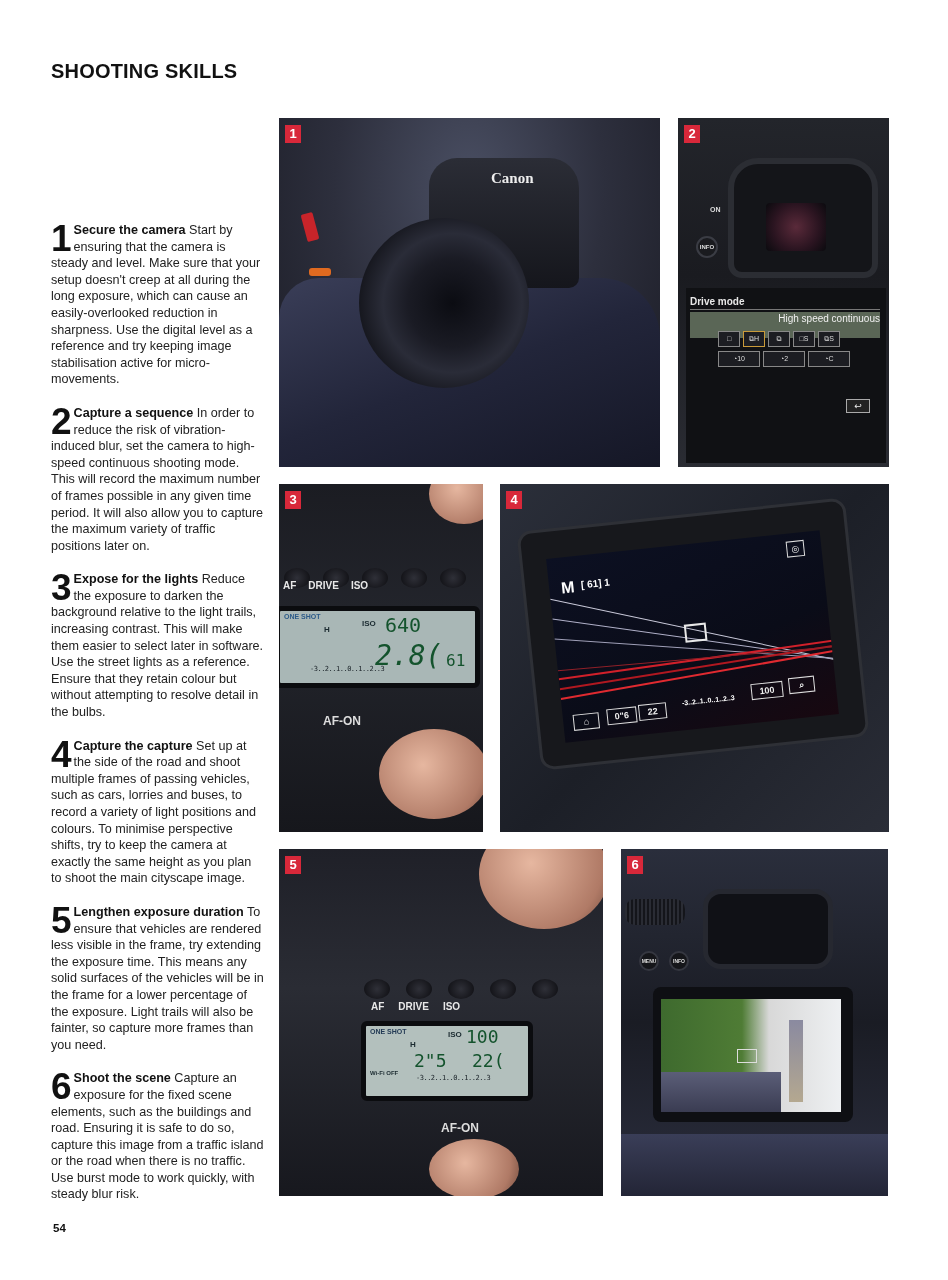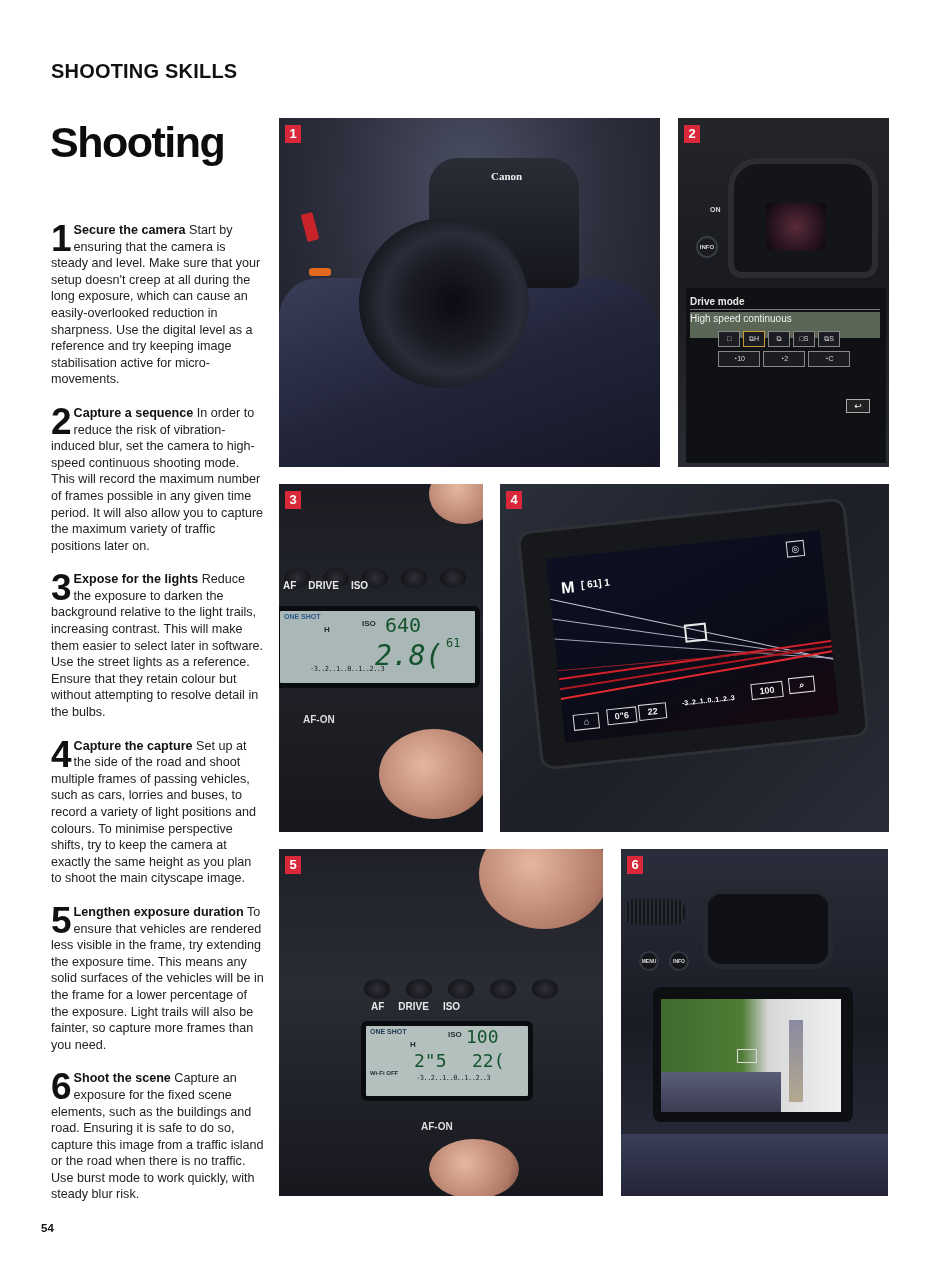--- a/index.html
+++ b/index.html
@@ -20,80 +20,80 @@
   .step {
     font-size: 12.6px; line-height: 16.6px; color: #222; margin-bottom: 17px;
   }
   .step-num {
     float: left; font-size: 37px; line-height: 30px; font-weight: 700; margin-right: 2px; margin-top: 2px;
     color: #111;
   }
   .step-title { font-weight: 700; color: #111; }
 
   .page-number {
-    position: absolute; left: 41px; top: 1222px; font-size: 11.5px; font-weight: 700; color: #111;
+    position: absolute; left: 53px; top: 1222px; font-size: 11.5px; font-weight: 700; color: #111;
   }
 
   .photo {
     position: absolute; overflow: hidden; background: #222;
   }
   .badge {
     position: absolute; left: 6px; top: 7px; width: 16px; height: 18px;
     background: #d8283a; color: #fff; font-size: 13px; font-weight: 700;
     text-align: center; line-height: 18px; z-index: 5;
   }
 
   
   #p1 { left: 279px; top: 118px; width: 381px; height: 349px;
     background: radial-gradient(ellipse at 50% 20%, #4a4f63 0%, #2d2f3d 50%, #1a1b24 100%); }
   #p1 .bag { position:absolute; left:0; top:160px; width:381px; height:190px;
     background: linear-gradient(160deg,#3a3e58 0%,#22253a 50%,#151726 100%); border-radius: 40px 60px 0 0; }
   #p1 .body { position:absolute; left:150px; top:40px; width:150px; height:130px;
     background: linear-gradient(180deg,#2b2d36,#15161c); border-radius: 28px 30px 10px 10px; }
   #p1 .lens { position:absolute; left:80px; top:100px; width:170px; height:170px; border-radius:50%;
     background: radial-gradient(circle at 55% 50%, #0b0c12 0%, #1a1b24 35%, #2a2c38 55%, #15161d 75%, #0c0d12 100%); }
-  #p1 .brand { position:absolute; left:212px; top:52px; color:#eee; font-size:11px; font-weight:700; font-family:"Liberation Serif",serif; }
+  #p1 .brand { position:absolute; left:212px; top:52px; color:#eee; font-size:15px; font-weight:700; font-family:"Liberation Serif",serif; }
   #p1 .strap { position:absolute; left:25px; top:95px; width:12px; height:28px; background:#c8242a; border-radius:2px; transform:rotate(-15deg); }
   #p1 .strap2 { position:absolute; left:30px; top:150px; width:22px; height:8px; background:#e06a20; border-radius:3px; }
 
   
   #p2 { left: 678px; top: 118px; width: 211px; height: 349px;
     background: linear-gradient(180deg,#23252b 0%,#1a1b20 45%,#2a2c33 100%); }
   #p2 .eyecup { position:absolute; left:50px; top:40px; width:150px; height:120px;
     background:#141519; border-radius: 30px 30px 14px 14px; border: 6px solid #2b2d33; }
   #p2 .viewfinder { position:absolute; left:88px; top:85px; width:60px; height:48px;
     background: radial-gradient(circle at 50% 50%, #5a2a3a 0%, #2a1420 60%, #0a0a0e 100%); border-radius:4px; }
   #p2 .info-btn { position:absolute; left:18px; top:118px; width:22px; height:22px; border-radius:50%;
     background:#1a1b1f; border:2px solid #3a3c44; color:#ddd; font-size:6px; text-align:center; line-height:18px; font-weight:700; }
   #p2 .on-lbl { position:absolute; left:32px; top:88px; color:#ddd; font-size:7px; font-weight:700; }
   #p2 .screen { position:absolute; left:8px; top:170px; width:200px; height:175px; background:#101114; }
   .drive-title { position:absolute; left:12px; top:178px; color:#e8e8e8; font-size:10px; font-weight:700; }
   .drive-line { position:absolute; left:12px; top:191px; width:190px; height:1px; background:#777; }
   .drive-sel { position:absolute; left:12px; top:194px; width:190px; height:26px; background:#5a6656;
-    color:#f0f0f0; font-size:10px; text-align:left; line-height:14px; }
+    color:#f0f0f0; font-size:10px; text-align:right; line-height:14px; }
   .drive-icons { position:absolute; left:40px; top:213px; display:flex; gap:3px; }
   .drive-icon { width:22px; height:16px; border:1px solid #888; color:#ddd; font-size:7px; text-align:center; line-height:14px; background:#1c1d22; }
   .drive-icon.active { border-color:#c99a3a; }
   .drive-icons2 { position:absolute; left:40px; top:233px; display:flex; gap:3px; }
   .drive-icon2 { width:42px; height:16px; border:1px solid #888; color:#ddd; font-size:7px; text-align:center; line-height:14px; background:#1c1d22; }
   .back-btn { position:absolute; left:168px; top:281px; width:24px; height:14px; border:1px solid #aaa; color:#eee; font-size:9px; text-align:center; line-height:12px; background:#222; }
 
   
   #p3 { left: 279px; top: 484px; width: 204px; height: 348px;
     background: linear-gradient(180deg,#1b1c22 0%,#23252c 40%,#16171c 100%); }
   .btn-row { position:absolute; top:84px; left:0; display:flex; gap:13px; padding-left:5px; }
   .rbtn { width:26px; height:20px; border-radius:50%; background:radial-gradient(circle,#2f3038,#0c0c10); }
   .btn-labels { position:absolute; top:96px; left:4px; color:#e8e8e8; font-size:10px; font-weight:700; display:flex; gap:12px; }
   .lcd { position:absolute; background:#a9b7b6; border:5px solid #0b0c0f; border-radius:6px; }
   #p3 .lcd { left:-4px; top:122px; width:205px; height:82px; }
   .lcd-iso-lbl { position:absolute; color:#1a2a30; font-size:8px; font-weight:700; }
   .lcd-big { position:absolute; color:#14532d; font-family:"DejaVu Sans Mono",monospace; font-weight:400; }
   .lcd-scale { position:absolute; color:#1a2228; font-size:7px; font-family:"DejaVu Sans Mono",monospace; letter-spacing:-0.5px; }
   .lcd-oneshot { position:absolute; color:#2b5a88; font-size:7px; font-weight:700; }
-  .afon { position:absolute; color:#ddd; font-size:10px; font-weight:700; }
+  .afon { position:absolute; color:#ddd; font-size:12px; font-weight:700;margin-left:20px; }
   .finger { position:absolute; border-radius:50%; background:radial-gradient(circle at 40% 40%,#e6b7a0,#b07a66 70%,#6a4538 100%); }
 
   
   #p4 { left: 500px; top: 484px; width: 389px; height: 348px;
     background: linear-gradient(135deg,#2b2f3a 0%,#1c1f27 50%,#2a2d37 100%); }
   #p4 .frame { position:absolute; left:28px; top:30px; width:330px; height:240px; background:#17181c;
     border-radius: 14px; transform: rotate(-6deg); border: 3px solid #2e3036; }
   #p4 .screen { position:absolute; left:55px; top:60px; width:275px; height:185px;
     background: linear-gradient(160deg,#0c1022 0%,#0a0c18 60%,#180810 100%);
     transform: rotate(-6deg); overflow:hidden; }
@@ -120,21 +120,21 @@
   .round-btn { position:absolute; width:20px; height:20px; border-radius:50%; background:#15161a; border:2px solid #353740; color:#ddd; font-size:5px; text-align:center; line-height:16px; font-weight:700; }
   #p6 .dial { position:absolute; left:4px; top:50px; width:60px; height:26px; border-radius:10px; background:repeating-linear-gradient(90deg,#2a2c34 0 2px,#14151a 2px 4px); }
   #p6 .grip { position:absolute; left:0; top:285px; width:267px; height:62px; background:linear-gradient(180deg,#3a3e58,#232536); }
 </style>
 </head>
 <body>
 
 <div class="section-label">SHOOTING SKILLS</div>
 
 <h1 class="page-title">
-  <span>Shooting</span><br>
+  <br>
 </h1>
 
 <div class="steps">
   <p class="step">
     <span class="step-num">1</span><span class="step-title">Secure the camera</span><span> Start by ensuring that the camera is steady and level. Make sure that your setup doesn't creep at all during the long exposure, which can cause an easily-overlooked reduction in sharpness. Use the digital level as a reference and try keeping image stabilisation active for micro-movements.</span>
   </p>
   <p class="step">
     <span class="step-num">2</span><span class="step-title">Capture a sequence</span><span> In order to reduce the risk of vibration-induced blur, set the camera to high-speed continuous shooting mode. This will record the maximum number of frames possible in any given time period. It will also allow you to capture the maximum variety of traffic positions later on.</span>
   </p>
   <p class="step">
@@ -202,21 +202,21 @@
     <span>AF</span>
     <span>DRIVE</span>
     <span>ISO</span>
   </div>
   <div class="lcd">
     <div class="lcd-oneshot" style="left:4px;top:2px;">ONE SHOT</div>
     <div class="lcd-iso-lbl" style="left:44px;top:14px;">H</div>
     <div class="lcd-iso-lbl" style="left:82px;top:8px;">ISO</div>
     <div class="lcd-big" style="left:105px;top:2px;font-size:20px;">640</div>
     <div class="lcd-big" style="left:95px;top:28px;font-size:28px;font-style:italic;">2.8(</div>
-    <div class="lcd-big" style="left:166px;top:25px;font-size:12px;">61</div>
+    <div class="lcd-big" style="left:166px;top:40px;font-size:16px;">61</div>
     <div class="lcd-scale" style="left:30px;top:54px;">-3..2..1..0..1..2..3</div>
   </div>
   <div class="afon" style="left:24px;top:230px;">AF-ON</div>
   <div class="finger" style="left:100px;top:245px;width:110px;height:90px;"></div>
 </div>
 
 <div class="photo" id="p4">
   <div class="badge">4</div>
   <div class="frame"></div>
   <div class="screen">

